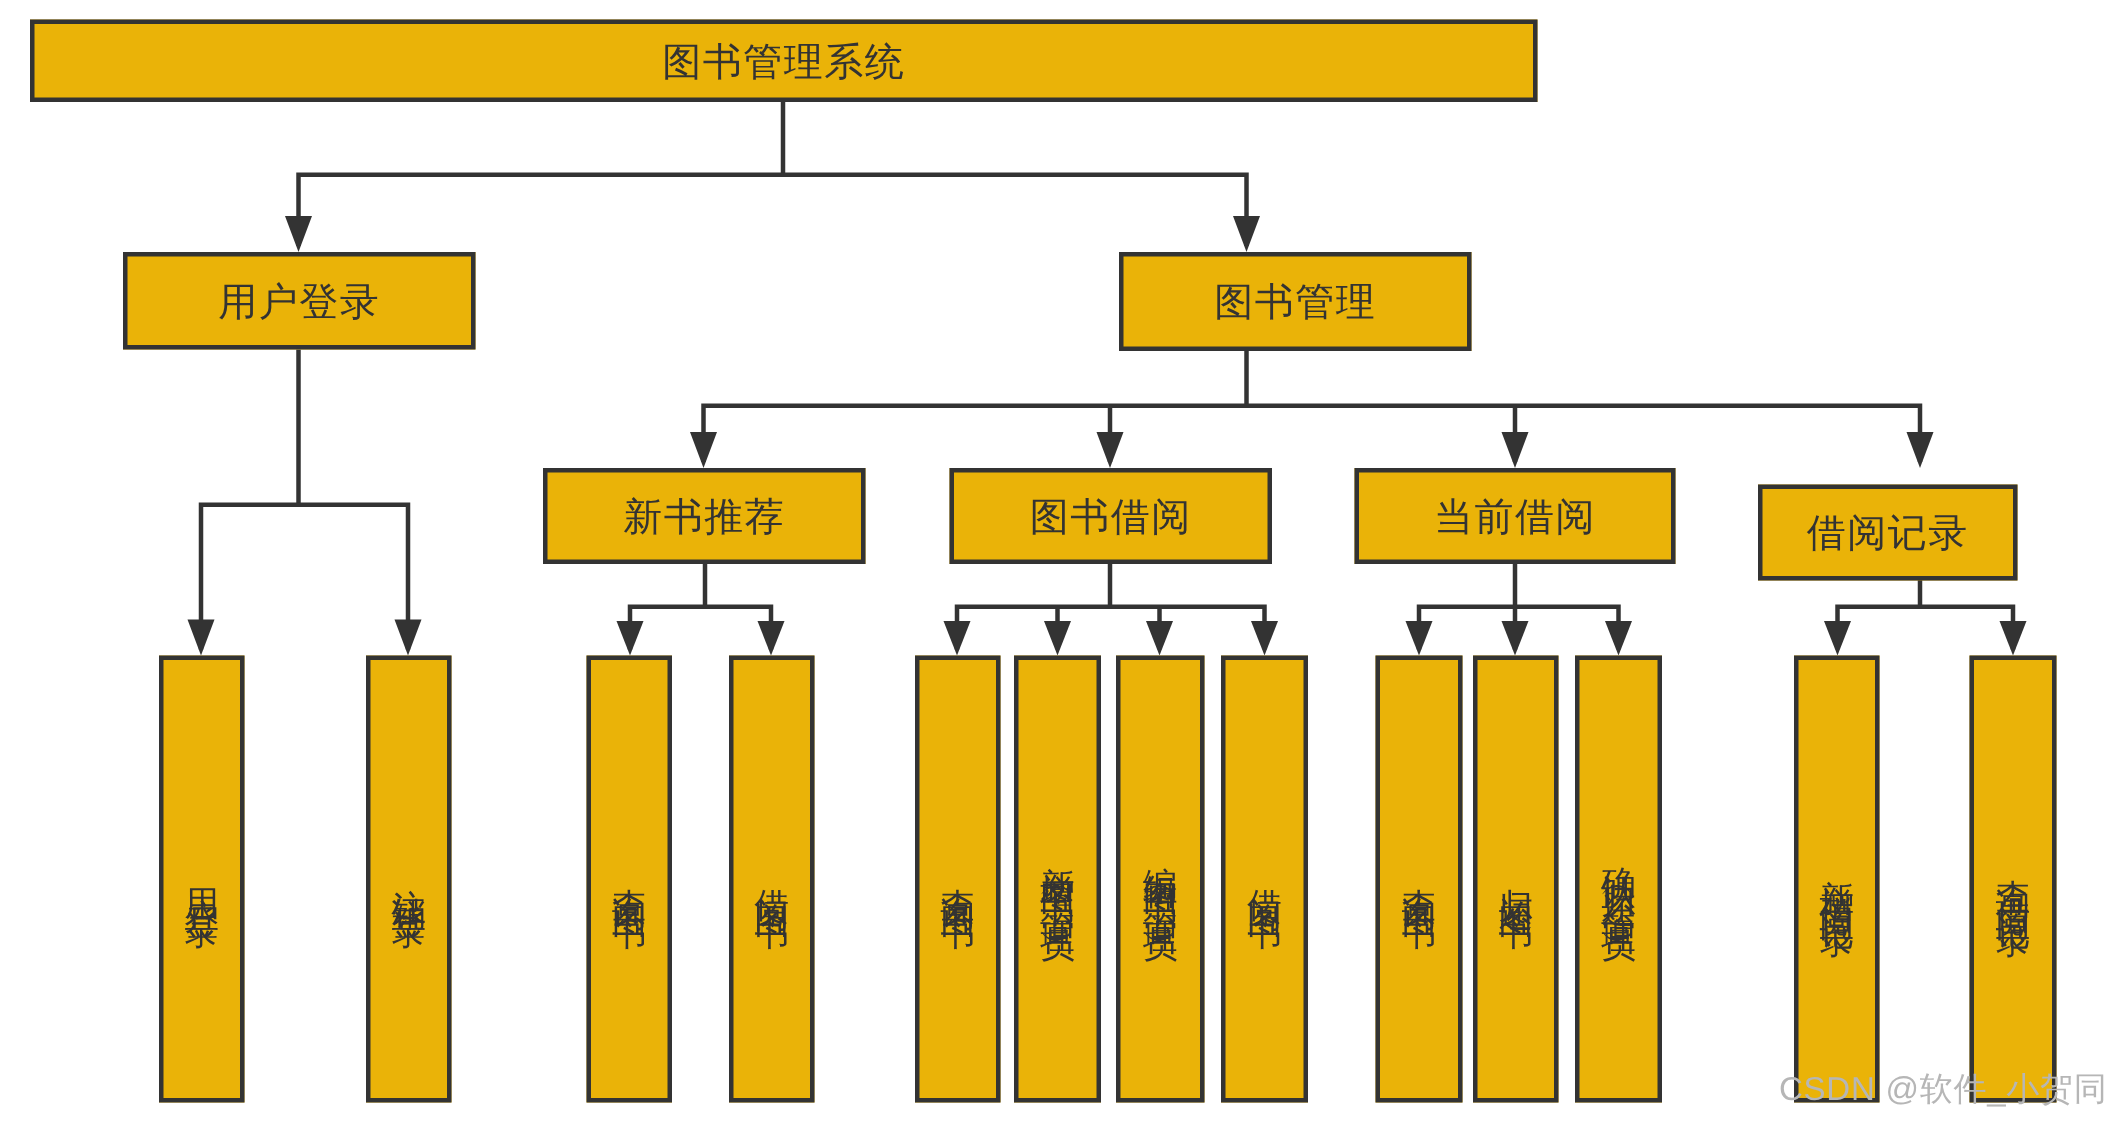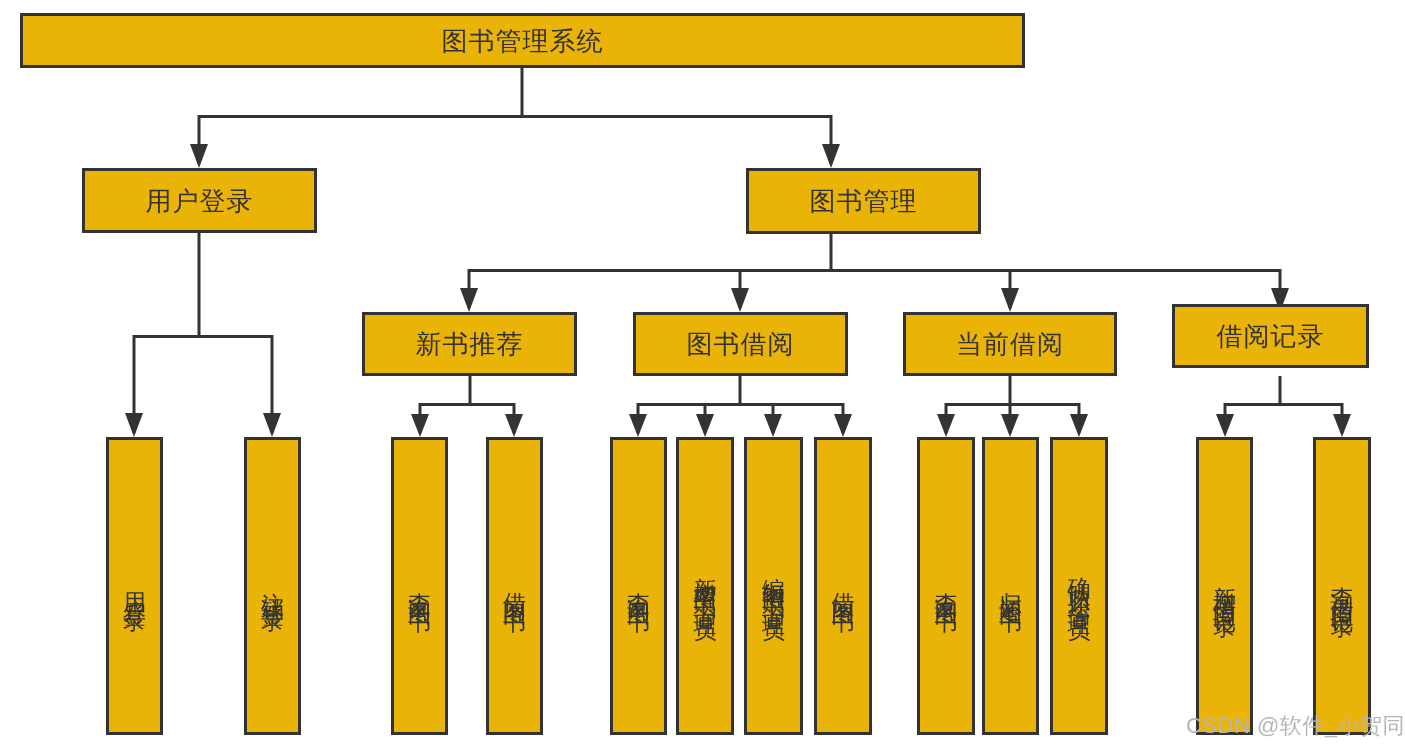--- a/index.html
+++ b/index.html
@@ -135,21 +135,21 @@
 
   <div class="node" style="left:362px; top:312px; width:215px; height:64px;">
     <span class="hlabel">新书推荐</span>
   </div>
   <div class="node" style="left:903px; top:312px; width:214px; height:64px;">
     <span class="hlabel">当前借阅</span>
   </div>
   <div class="node" style="left:633px; top:312px; width:215px; height:64px;">
     <span class="hlabel">图书借阅</span>
   </div>
-  <div class="node" style="left:1172px; top:304px; width:197px; height:64px;">
+  <div class="node" style="left:1172px; top:323px; width:173px; height:64px;">
     <span class="hlabel">借阅记录</span>
   </div>
 
   <div class="node" style="left:106px; top:437px; width:57px; height:298px;">
     <span class="vlabel">用户登录</span>
   </div>
   <div class="node" style="left:244px; top:437px; width:57px; height:298px;">
     <span class="vlabel">注销登录</span>
   </div>
 

